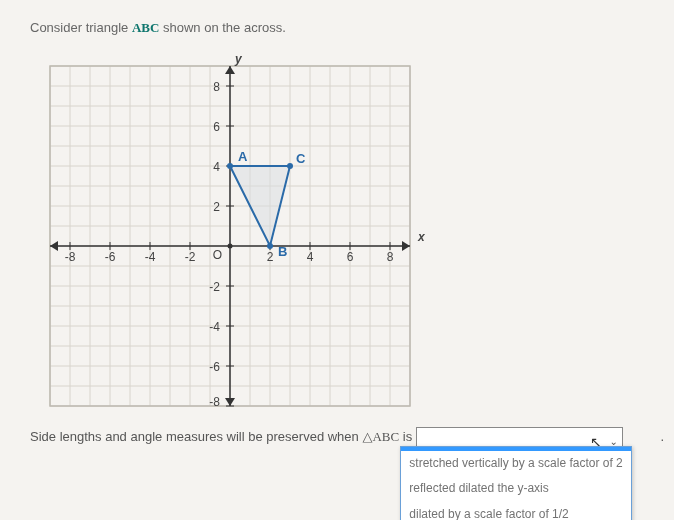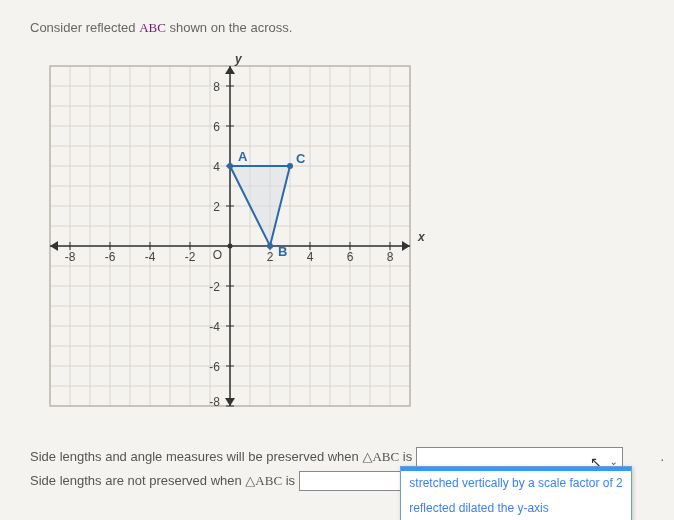--- a/index.html
+++ b/index.html
@@ -7,24 +7,24 @@
     padding: 20px 30px;
     font-family: Arial, sans-serif;
     background: #f5f3f0;
     color: #555;
     width: 674px;
     height: 520px;
     box-sizing: border-box;
     font-size: 13px;
   }
   .prompt { margin-bottom: 15px; color: #666; }
-  .prompt .bold { font-weight: normal; font-family: "Times New Roman", serif; color: #701a75; }
+  .prompt .bold { font-weight: bold; font-family: "Times New Roman", serif; color: #0f766e; }
   .graph-area { position: relative; width: 400px; height: 370px; }
   .grid-svg { display: block; }
-  .fill-section { margin-top: 24px; line-height: 1.8; position: relative; }
+  .fill-section { margin-top: 4px; line-height: 1.8; position: relative; }
   .triangle-sym { font-family: "Times New Roman", serif; }
   .dropdown {
     display: inline-block;
     vertical-align: middle;
     border: 1px solid #888;
     background: #fff;
     height: 20px;
     min-width: 205px;
     position: relative;
     font-size: 12px;
@@ -39,21 +39,21 @@
     top: 18px;
     border: 1px solid #6aa0d8;
     background: #fff;
     font-size: 12px;
     z-index: 10;
     box-shadow: 1px 1px 4px rgba(0,0,0,0.2);
   }
   .dropdown-open .opt {
     padding: 2px 8px 2px 8px;
     white-space: nowrap;
-    color: #3b82f6;
+    color: #737373;
   }
   .dropdown-open .opt.selected {
     background: #3399ff;
     color: #fff;
   }
   .cursor-icon {
     position: absolute;
     top: 2px;
     right: 20px;
     font-size: 14px;
@@ -79,21 +79,21 @@
     width: 100px;
     height: 18px;
     vertical-align: middle;
   }
   .period { position:absolute; right:-20px; top:0; }
 </style>
 </head>
 <body>
 
 <div class="prompt">
-  <span>Consider reflected </span><span class="bold">ABC</span><span> shown on the across.</span>
+  <span>Consider triangle </span><span class="bold">ABC</span><span> shown on the across.</span>
 </div>
 
 <div class="graph-area">
 <svg class="grid-svg" width="400" height="370" viewBox="0 0 400 370">
 
   <g stroke="#d8d4cc" stroke-width="1">
     <line x1="20" y1="15" x2="20" y2="355"></line>
         <line x1="40" y1="15" x2="40" y2="355"></line>
     <line x1="60" y1="15" x2="60" y2="355"></line>
         <line x1="80" y1="15" x2="80" y2="355"></line>
@@ -209,20 +209,14 @@
       <span class="cursor-icon">↖</span>
       <div class="dropdown-open">
         <div class="opt selected"> </div>
         <div class="opt">stretched vertically by a scale factor of 2</div>
         <div class="opt">reflected dilated the y-axis</div>
         <div class="opt">dilated by a scale factor of 1/2</div>
       </div>
     </span>
     <span class="period">.</span>
   </div>
-  <div>
-    <span>Side lengths are not preserved when </span>
-    <span class="triangle-sym">△ABC</span>
-    <span> is</span>
-    <span class="blank-input"></span>
-  </div>
   <div class="reset-btn">Reset</div>
 </div>
 
 </body></html>

